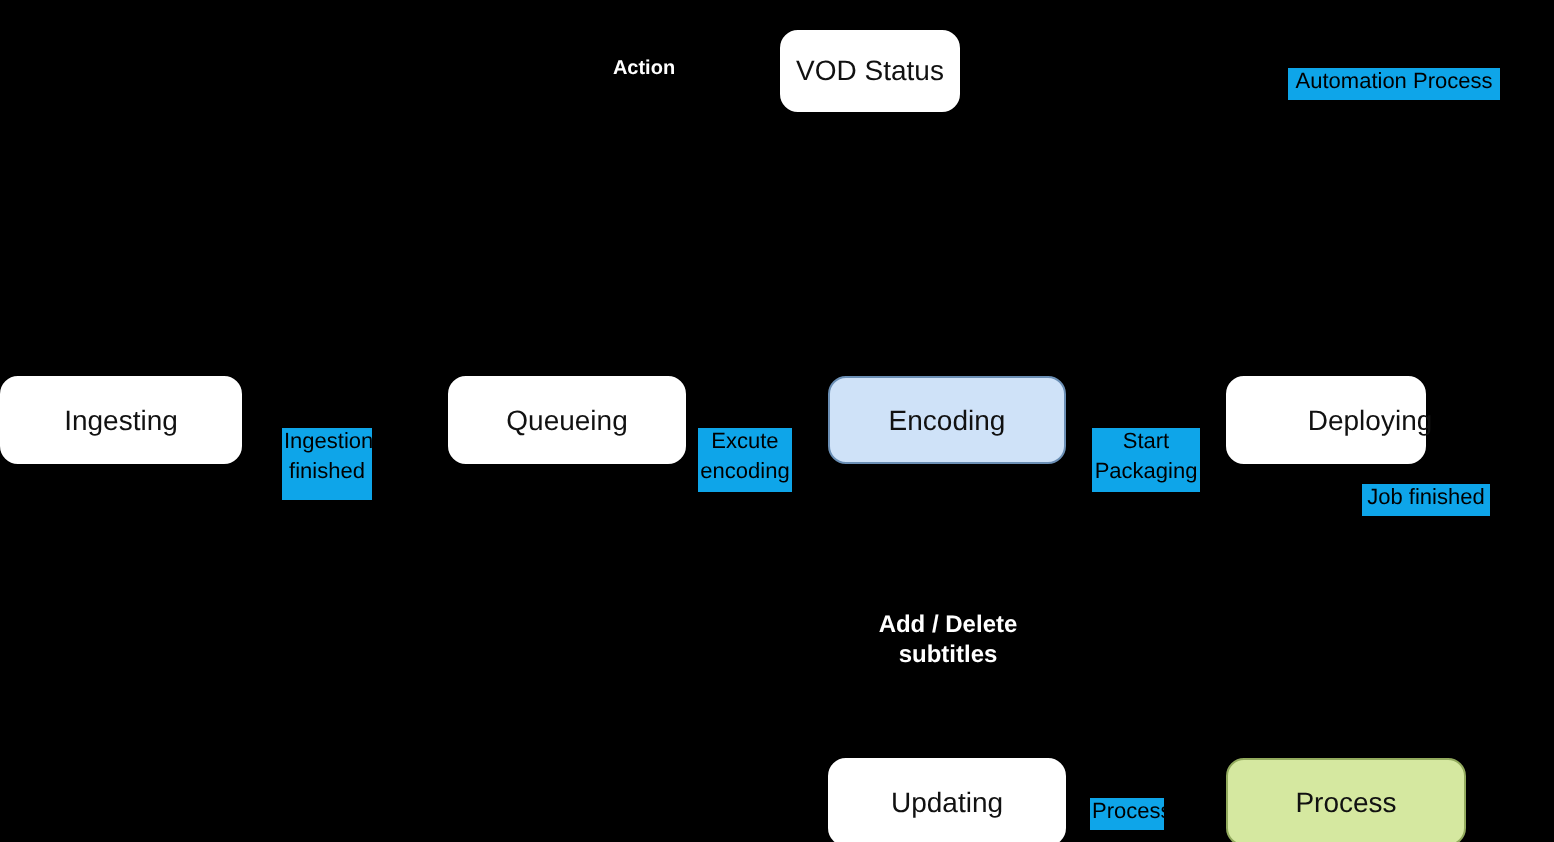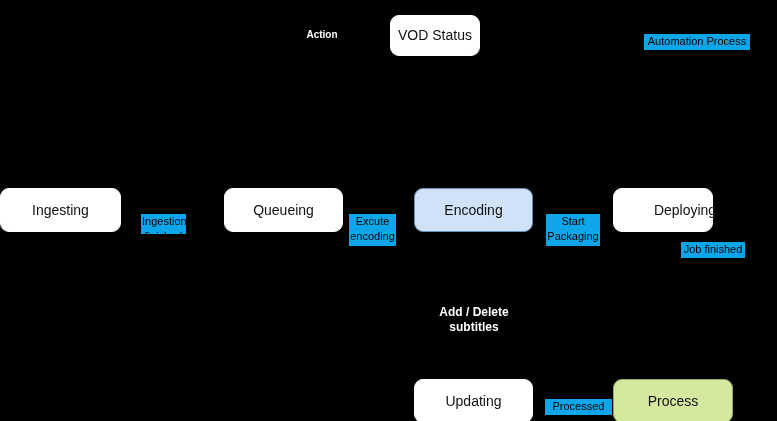--- a/index.html
+++ b/index.html
@@ -82,21 +82,21 @@
     <span>VOD Status</span>
   </div>
 
   <div class="tag" style="left:644px; top:34px; width:106px; height:16px; font-size:11px;">Automation Process</div>
 
 
   <div class="node white" style="left:0px; top:188px; width:121px; height:44px;">
     <span>Ingesting</span>
   </div>
 
-  <div class="tag" style="left:141px; top:214px; width:45px; height:20px;">Ingestion
+  <div class="tag" style="left:141px; top:214px; width:45px; height:36px;">Ingestion
 finished</div>
 
   <div class="node white" style="left:224px; top:188px; width:119px; height:44px;">
     <span>Queueing</span>
   </div>
 
   <div class="tag" style="left:349px; top:214px; width:47px; height:32px;">Excute
 encoding</div>
 
   <div class="node blue" style="left:414px; top:188px; width:119px; height:44px;">
@@ -112,19 +112,19 @@
 
   <div class="tag" style="left:681px; top:242px; width:64px; height:16px;">Job finished</div>
 
   <div class="label" style="left:418px; top:305px; width:112px; font-size:12px;">Add / Delete
 subtitles</div>
 
   <div class="node white" style="left:414px; top:379px; width:119px; height:44px;">
     <span>Updating</span>
   </div>
 
-  <div class="tag" style="left:545px; top:399px; width:67px; height:16px;">Processed</div>
+  <div class="tag" style="left:545px; top:399px; width:37px; height:16px;">Processed</div>
 
   <div class="node green" style="left:613px; top:379px; width:120px; height:44px;">
     <span>Process</span>
   </div>
 
 </div>
 
 </body></html>

